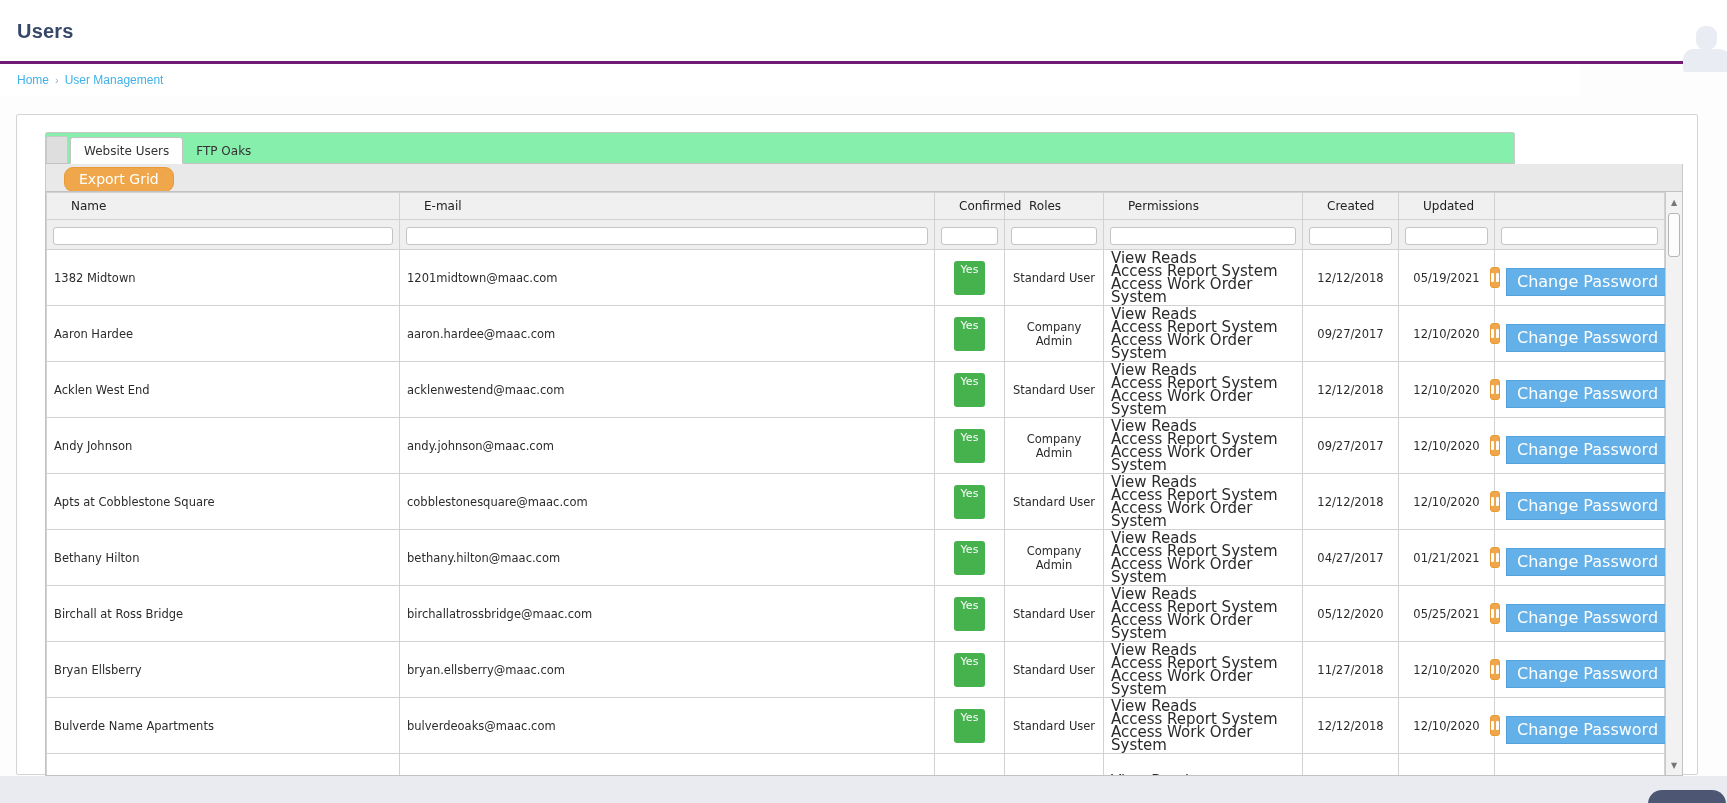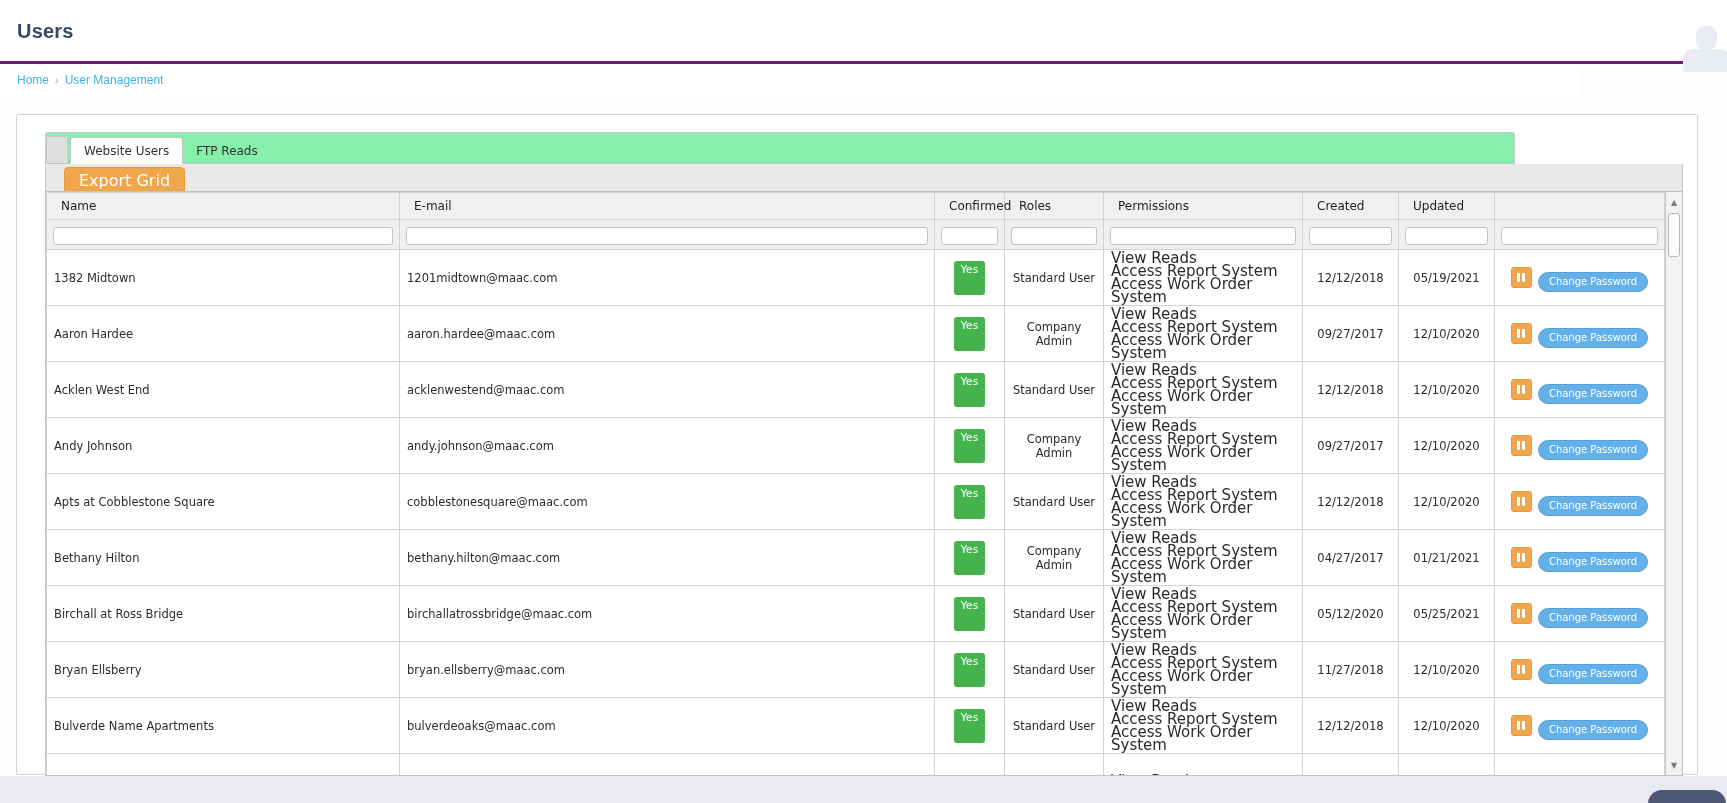--- a/index.html
+++ b/index.html
@@ -24,40 +24,40 @@
   .panel { position:absolute; left:16px; top:114px; width:1682px; height:661px; background:#fff; border:1px solid #d4d4d4; border-radius:2px; }
 
   
   .tab-strip { position:absolute; left:28px; top:17px; width:1470px; height:32px; background:#86efac; border:1px solid #c9c9c9; border-bottom:1px solid #c3c3c3; border-radius:3px 3px 0 0; display:flex; align-items:flex-end; }
   .tab-corner { width:22px; height:27px; background:#dedede; border:1px solid #c9c9c9; border-bottom:none; margin-left:0; border-radius:2px 2px 0 0; }
   .tab { height:27px; display:inline-flex; align-items:center; padding:0 13px; font-size:12px; color:#333; cursor:pointer; margin-bottom:-1px; }
   .tab.active { background:#fff; border:1px solid #c3c3c3; border-bottom:1px solid #fff; border-radius:3px 3px 0 0; margin-left:2px; }
 
   
   .toolbar { position:absolute; left:28px; top:49px; width:1638px; height:27px; background:#e9e9e9; border-left:1px solid #c9c9c9; border-right:1px solid #c9c9c9; }
-  .export-btn { margin:3px 0 0 18px; padding:3px 14px 4px 14px; background:var(--accent-orange,#f0a64a); border:1px solid #ea9a35; border-radius:4px; color:#fff; font-family:"DejaVu Sans", sans-serif; font-size:16px; cursor:pointer; }
+  .export-btn { margin:3px 0 0 18px; padding:3px 14px 4px 14px; background:var(--accent-orange,#f0a64a); border:1px solid #ea9a35; border-radius:9px; color:#fff; font-family:"DejaVu Sans", sans-serif; font-size:14px; cursor:pointer; }
 
   
   .grid-wrap { position:absolute; left:28px; top:76px; width:1638px; height:585px; border:1px solid #c2c2c2; overflow:hidden; background:#fff; }
   table.grid { border-collapse:collapse; table-layout:fixed; width:1618px; }
   col.c-name{width:353px;} col.c-email{width:535px;} col.c-conf{width:70px;} col.c-role{width:99px;}
   col.c-perm{width:199px;} col.c-created{width:96px;} col.c-updated{width:96px;} col.c-act{width:170px;}
   th, td { border:1px solid #d2d2d2; }
-  thead tr.hdr th { height:27px; background:#f0f0f0; font-weight:normal; font-size:12px; color:#222; text-align:left; padding:0 14px; }
+  thead tr.hdr th { height:27px; background:#f0f0f0; font-weight:normal; font-size:12px; color:#222; text-align:left; padding:0 24px; }
   thead tr.filter td { height:30px; background:#efefef; padding:0 6px; }
   .filter-input { width:100%; height:18px; border:1px solid #c4c4c4; border-radius:3px; background:#fff; font-size:11px; padding:0 4px; }
   tbody td { height:56px; font-size:11.5px; color:#2b2b2b; padding:0 7px; vertical-align:middle; background:#fff; }
   td.center { text-align:center; }
   .perm-line { font-size:15px; line-height:13px; color:#2b2b2b; }
   .badge-yes { display:inline-block; background:var(--badge-green,#45b24e); color:#fff; font-size:11px; padding:2px 7px 19px 7px; border-radius:3px; }
   td.actions-cell { padding:0; }
   .actions-inner { display:flex; align-items:center; justify-content:center; gap:6px; }
   .pause-btn { width:21px; height:21px; background:var(--accent-orange,#f0a64a); border:1px solid #ea9a35; border-radius:3px; display:inline-flex; align-items:center; justify-content:center; gap:2px; cursor:pointer; }
   .pause-btn .bar { width:3px; height:9px; background:#fff; border-radius:1px; }
-  .cp-btn { background:var(--button-blue,#64b0e8); border:1px solid #54a1dc; border-radius:11px; color:#fff; font-family:"DejaVu Sans", sans-serif; font-size:10px; padding:3px 10px 4px 10px; cursor:pointer; white-space:nowrap;margin-top:8px; }
+  .cp-btn { background:var(--button-blue,#64b0e8); border:1px solid #54a1dc; border-radius:0; color:#fff; font-family:"DejaVu Sans", sans-serif; font-size:16px; padding:3px 10px 4px 10px; cursor:pointer; white-space:nowrap;margin-top:8px; }
 
   
   .vscroll { position:absolute; right:0; top:0; width:17px; height:583px; background:#f2f2f2; border-left:1px solid #c9c9c9; }
   .vs-arrow { position:absolute; left:0; width:16px; height:16px; display:flex; align-items:center; justify-content:center; font-size:8px; color:#777; cursor:pointer; }
   .vs-up { top:2px; }
   .vs-down { bottom:2px; }
   .vs-thumb { position:absolute; left:2px; top:21px; width:12px; height:44px; background:#fcfcfc; border:1px solid #b5b5b5; border-radius:3px; cursor:pointer; }
 
   
   .bottom-band { position:absolute; left:0; top:776px; width:1727px; height:27px; background:#e9ebf0; }
@@ -80,21 +80,21 @@
     <div class="breadcrumb">
       <a>Home</a><span class="sep">›</span><a>User Management</a>
     </div>
   </div>
 
   <div class="panel">
 
     <div class="tab-strip">
       <div class="tab-corner"></div>
       <div class="tab active">Website Users</div>
-      <div class="tab">FTP Reads</div>
+      <div class="tab">FTP Oaks</div>
     </div>
 
     <div class="toolbar">
       <button class="export-btn">Export Grid</button>
     </div>
 
     <div class="grid-wrap">
       <table class="grid">
         <colgroup>
           <col class="c-name">

